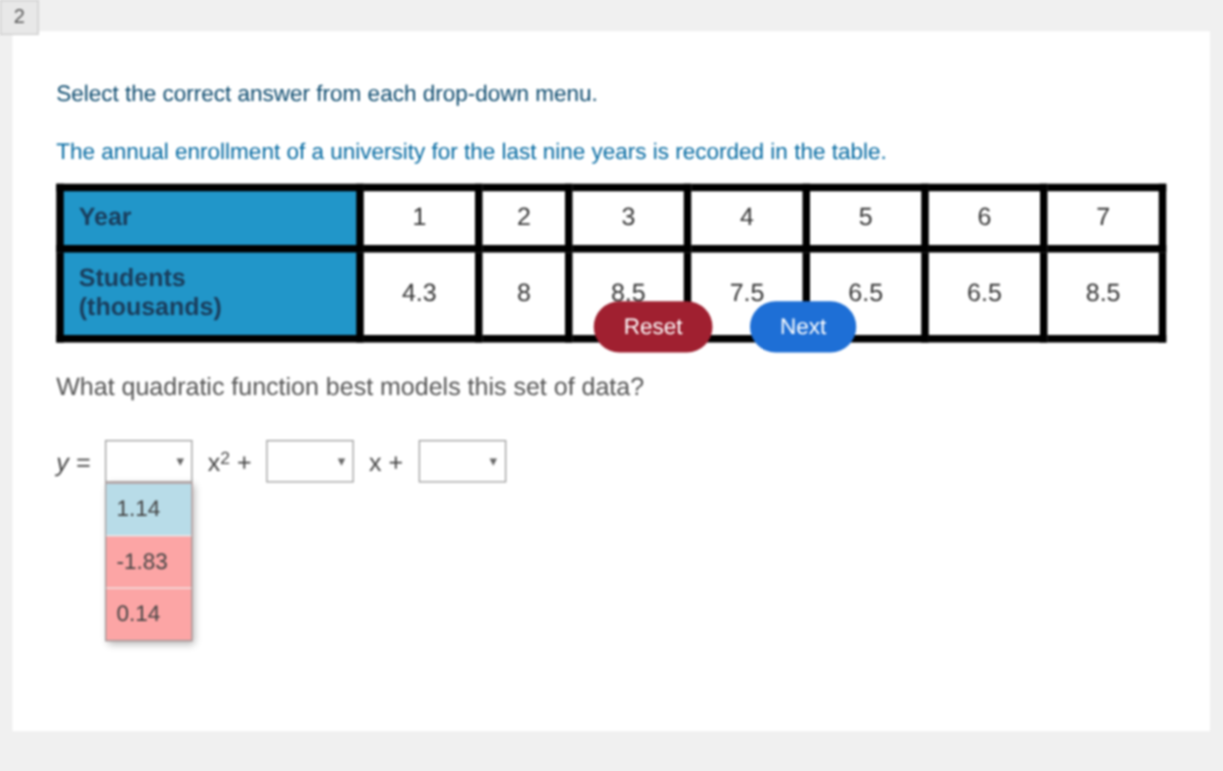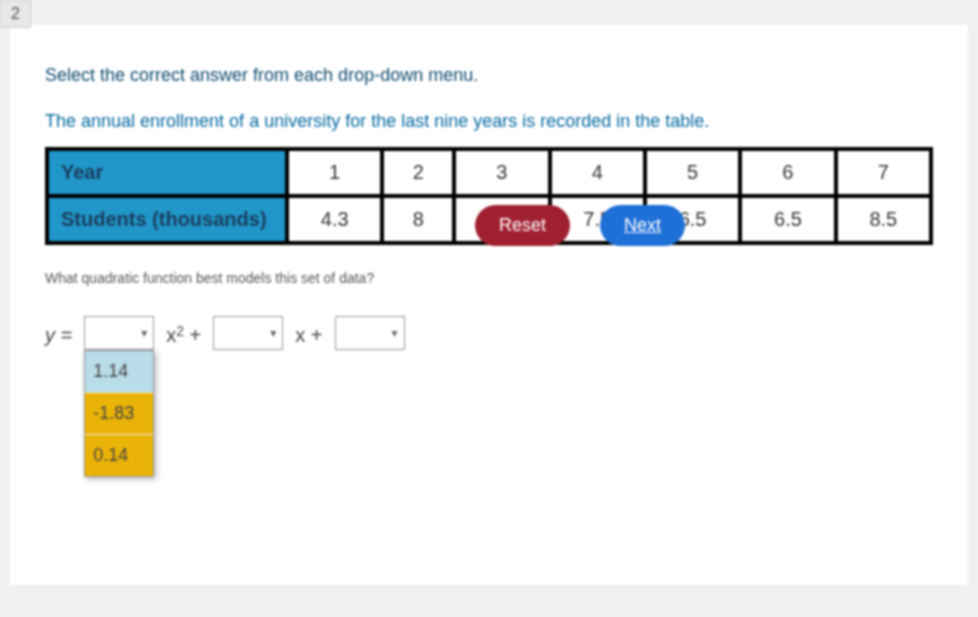--- a/index.html
+++ b/index.html
@@ -37,37 +37,37 @@
       color: #0369a1;
       margin-bottom: 15px;
     }
     .data-table {
       border-collapse: collapse;
       margin-bottom: 25px;
       width: 100%;
       max-width: 940px;
     }
     .data-table td, .data-table th {
-      border: 4px solid #000000;
+      border: 6px solid #000000;
       padding: 10px 18px;
       text-align: center;
       font-size: 20px;
       color: #333;
       background: #fff;
     }
     .data-table .row-header {
       background: #2196c9;
       color: #1a3d5c;
       text-align: left;
       font-weight: bold;
       width: 240px;
       padding-left: 12px;
     }
     .question {
-      font-size: 14px;
+      font-size: 20px;
       color: #555;
       margin-bottom: 30px;
     }
     .equation {
       display: flex;
       align-items: flex-start;
       gap: 12px;
       font-size: 20px;
       color: #444;
       margin-bottom: 30px;
@@ -92,21 +92,21 @@
     }
     .dropdown-arrow {
       font-size: 12px;
       color: #666;
     }
     .dropdown-options {
       position: absolute;
       top: 34px;
       left: 0;
       width: 70px;
-      background: #eab308;
+      background: #fca5a5;
       border: 1px solid #999;
       box-shadow: 2px 2px 6px rgba(0,0,0,0.3);
       z-index: 10;
     }
     .dropdown-option {
       padding: 10px 8px;
       font-size: 18px;
       color: #444;
       cursor: pointer;
       border-bottom: 1px solid #eee;
@@ -124,21 +124,21 @@
     .btn {
       border: none;
       border-radius: 22px;
       padding: 10px 24px;
       font-size: 18px;
       color: #fff;
       cursor: pointer;
       font-weight: 400;
     }
     .btn-reset { background: #a02030; }
-    .btn-next { background: #1e6fd6; text-decoration: underline; }
+    .btn-next { background: #1e6fd6; }
   </style>
 </head>
 <body>
 
 <div class="page-tab">2</div>
 
 <div class="content">
 
   <p class="instruction">Select the correct answer from each drop-down menu.</p>
 

